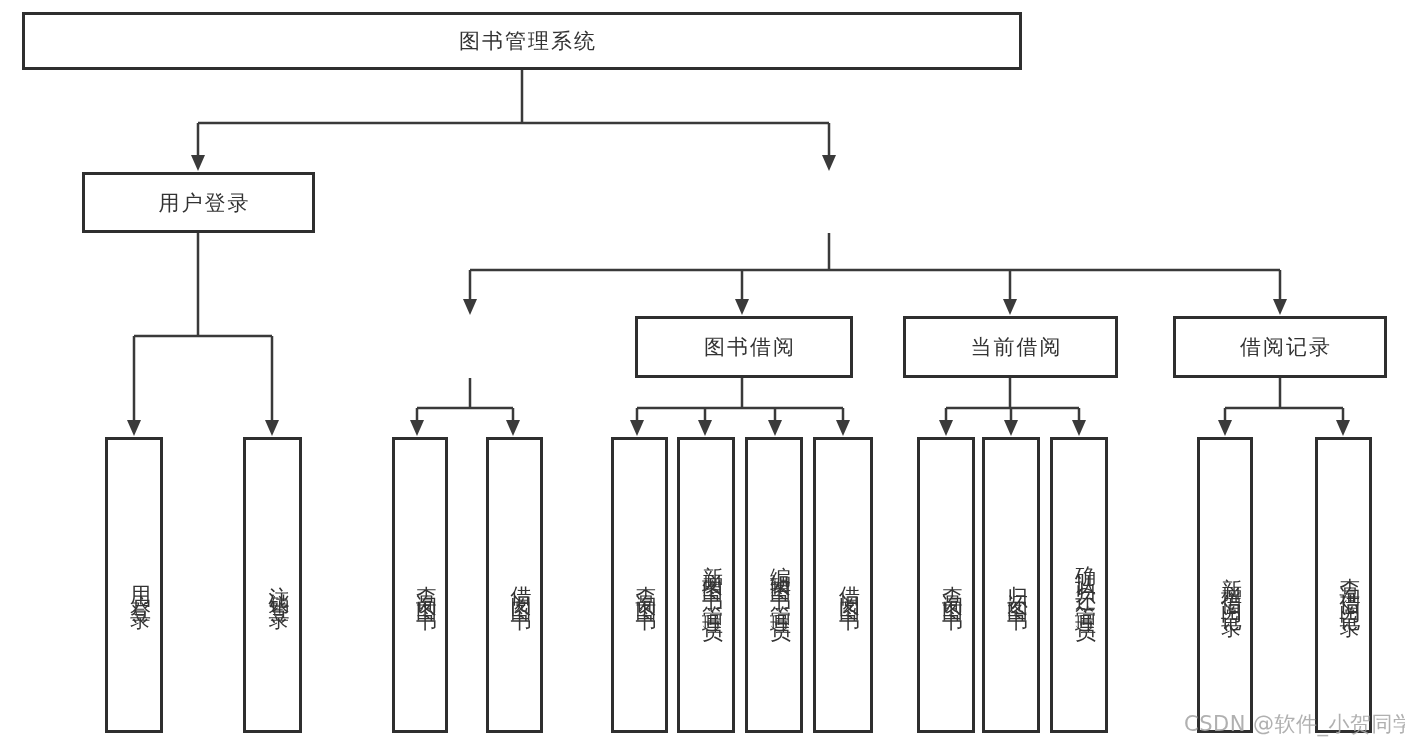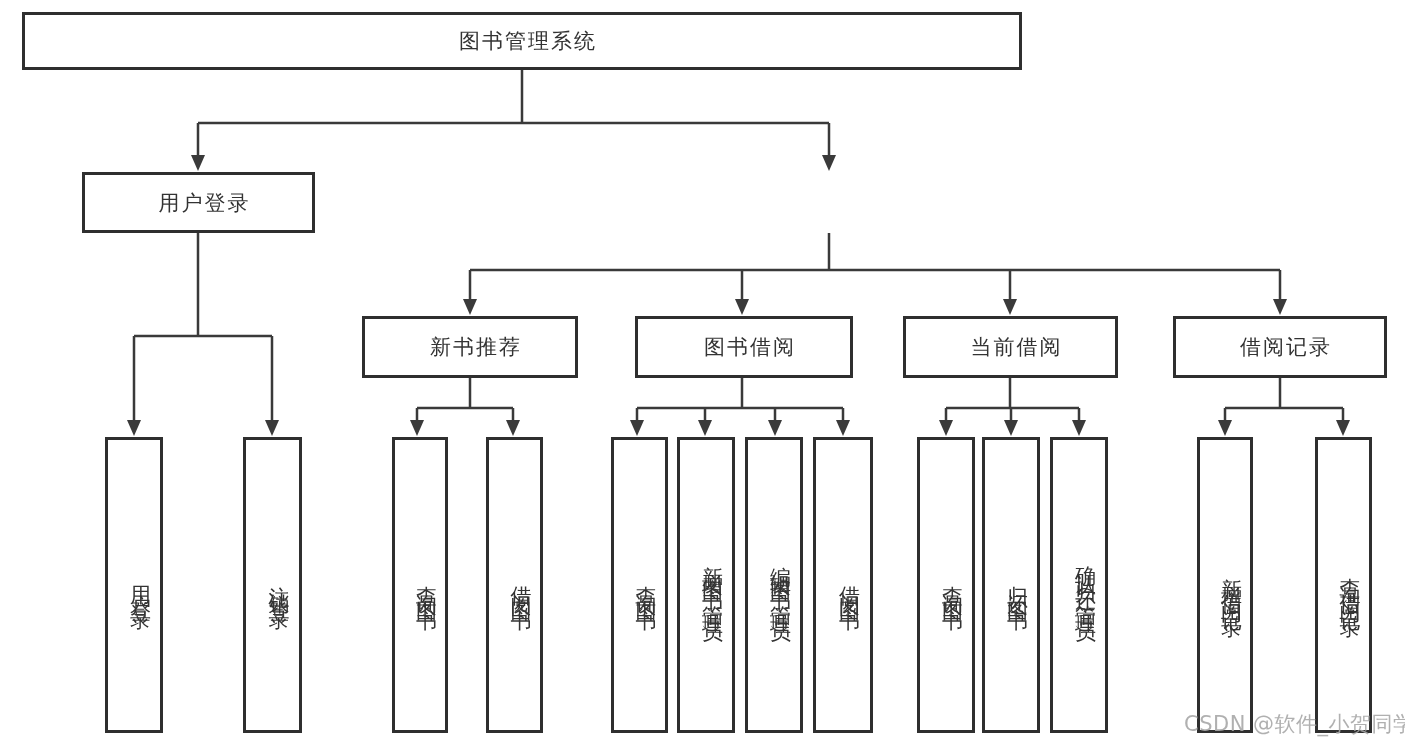--- a/index.html
+++ b/index.html
@@ -65,23 +65,20 @@
   </svg>
 
   <div class="node" style="left:22px;top:12px;width:1000px;height:58px">
     <span class="lbl">图书管理系统</span>
   </div>
 
   <div class="node" style="left:82px;top:172px;width:233px;height:61px">
     <span class="lbl">用户登录</span>
   </div>
 
-  <div class="node" style="left:362px;top:316px;width:216px;height:62px">
-    <span class="lbl">新书推荐</span>
-  </div>
   <div class="node" style="left:903px;top:316px;width:215px;height:62px">
     <span class="lbl">当前借阅</span>
   </div>
   <div class="node" style="left:635px;top:316px;width:218px;height:62px">
     <span class="lbl">图书借阅</span>
   </div>
   <div class="node" style="left:1173px;top:316px;width:214px;height:62px">
     <span class="lbl">借阅记录</span>
   </div>
 

